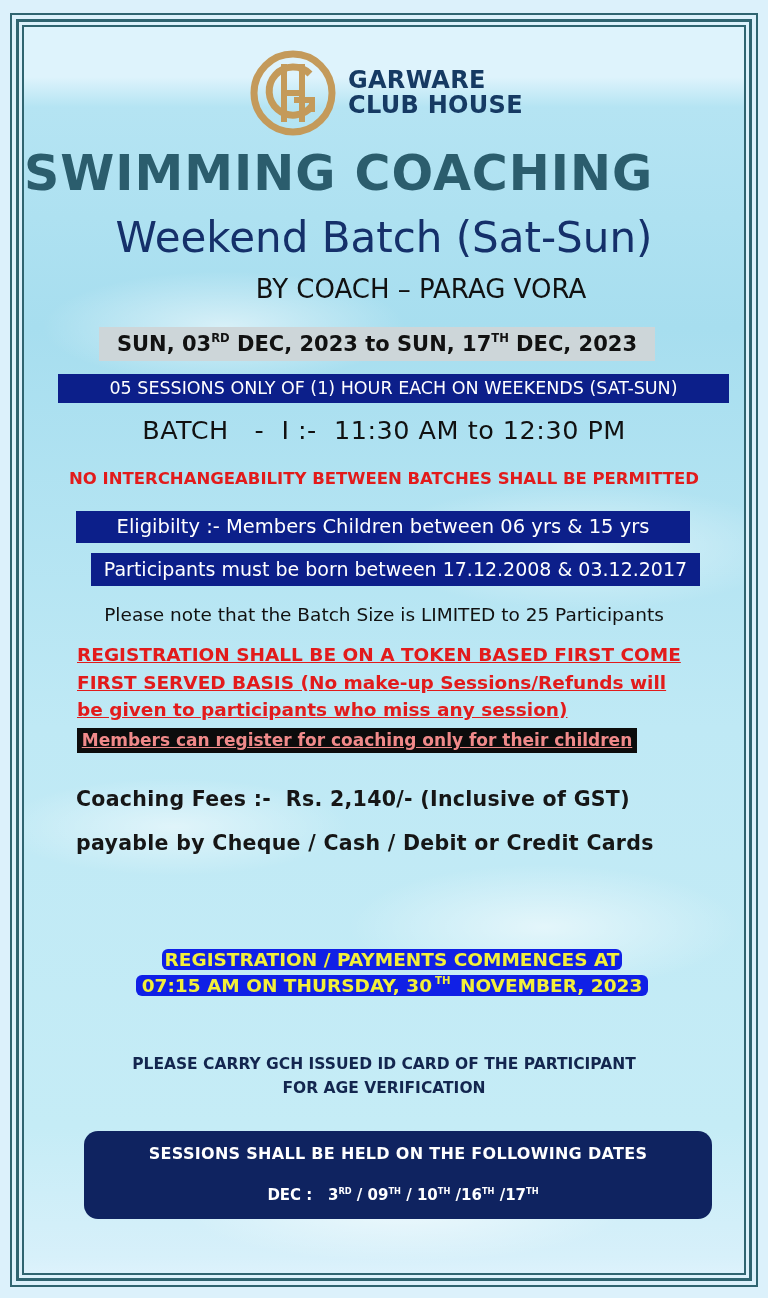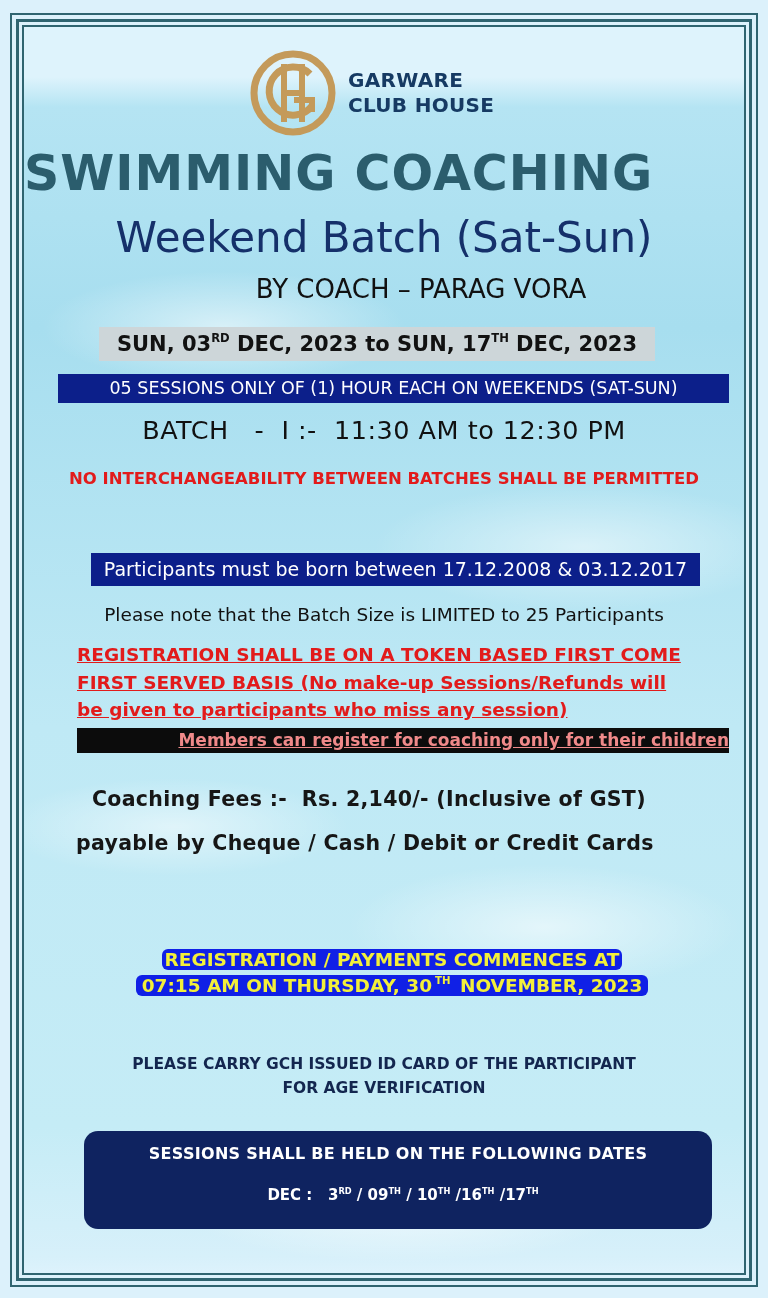--- a/index.html
+++ b/index.html
@@ -26,21 +26,21 @@
       radial-gradient(ellipse 300px 90px at 560px 520px, rgba(255,255,255,0.5), transparent 70%),
       radial-gradient(ellipse 250px 70px at 150px 800px, rgba(255,255,255,0.5), transparent 70%),
       radial-gradient(ellipse 280px 90px at 520px 900px, rgba(255,255,255,0.55), transparent 70%),
       radial-gradient(ellipse 320px 80px at 380px 1180px, rgba(255,255,255,0.6), transparent 70%),
       linear-gradient(180deg, #def3fc 0px, #def3fc 50px, #b5e4f3 80px, #a7deef 300px, #bfe9f5 700px, #c5ecf6 1100px, #d7f0fa 1230px, #ddf2fc 100%);
   }
   .content { position: absolute; left: 0; top: 0; width: 100%; height: 100%; }
 
   .logo { position: absolute; left: 226px; top: 23px; display: flex; align-items: center; }
   .logo-mark { width: 86px; height: 86px; }
-  .logo-text { margin-left: 12px; color: #163a63; font-weight: bold; font-size: 20px; line-height: 25px; letter-spacing: 0.3px; font-family: "DejaVu Sans", sans-serif; }
+  .logo-text { margin-left: 12px; color: #163a63; font-weight: bold; font-size: 24px; line-height: 25px; letter-spacing: 0.3px; font-family: "DejaVu Sans", sans-serif; }
 
   .title {
     position: absolute; left: 0; width: 100%; top: 118px; text-align: left;
     color: #2b5d6d; font-size: 49px; font-weight: bold; letter-spacing: 1px;
     font-family: "DejaVu Sans", sans-serif;
   }
   .subtitle {
     position: absolute; left: 0; width: 100%; top: 186px; text-align: center;
     color: #15306a; font-size: 42px; font-family: "DejaVu Sans", sans-serif;
   }
@@ -82,47 +82,47 @@
   .batch-size {
     position: absolute; left: 0; width: 100%; top: 577px; text-align: center;
     color: #111; font-size: 18.5px; white-space: nowrap;
   }
   .registration {
     position: absolute; left: 53px; top: 614px; width: 680px;
     color: #e21b1b; font-weight: bold; font-size: 18.5px; line-height: 27.5px;
     text-decoration: underline;
   }
   .members-only {
-    position: absolute; left: 53px; top: 701px; width: 652px; height: 25px;
+    position: absolute; left: 53px; top: 701px; width: 560px; height: 25px;
     background: #0c0c0c; color: #f08a8a; font-weight: bold; font-size: 17px;
-    line-height: 25px; text-align: right; text-decoration: underline; white-space: nowrap;
+    line-height: 25px; text-align: center; text-decoration: underline; white-space: nowrap;
   }
   .fees {
     position: absolute; left: 52px; top: 760px; color: #161616;
-    font-weight: bold; font-size: 20.5px; white-space: pre; letter-spacing: 0.3px; margin-left: 16px;
+    font-weight: bold; font-size: 20.5px; white-space: pre; letter-spacing: 0.3px;
   }
   .payable {
     position: absolute; left: 52px; top: 804px; color: #161616;
     font-weight: bold; font-size: 20.5px; white-space: nowrap; letter-spacing: 0.3px;
   }
   .commence {
     position: absolute; left: 82px; top: 920px; width: 572px;
     text-align: center; font-weight: bold; font-size: 18.5px; line-height: 26px;
   }
   .commence span {
     background: #1020e6; color: #f3ef3a; padding: 0 3px; white-space: nowrap;
     box-decoration-break: clone;
     border-radius: 6px;
   }
   .carry {
     position: absolute; left: 0; width: 100%; top: 1025px; text-align: center;
     color: #13264f; font-weight: bold; font-size: 15.5px; line-height: 24px;
   }
   .dates-box {
-    position: absolute; left: 60px; top: 1104px; width: 628px; height: 98px;
+    position: absolute; left: 60px; top: 1104px; width: 628px; height: 88px;
     background: #0f2360; border-radius: 14px; color: #fff; text-align: center;
   }
   .dates-heading { position: absolute; left: 0; width: 100%; top: 13px; font-weight: bold; font-size: 16px; letter-spacing: 0.3px; }
   .dates-list { position: absolute; left: 0; width: 100%; top: 55px; font-weight: bold; font-size: 15px; padding-left: 10px; }
 </style>
 </head>
 <body>
 
 <div class="frame-outer">
  <div class="frame-mid">
@@ -146,20 +146,21 @@
     <div class="subtitle">Weekend Batch (Sat-Sun)</div>
     <div class="coach">BY COACH – PARAG VORA</div>
 
     <div class="date-range">
       <span>SUN, 03</span><sup>RD</sup><span> DEC, 2023 to SUN, 17</span><sup>TH</sup><span> DEC, 2023</span>
     </div>
 
     <div class="sessions-bar">05 SESSIONS  ONLY OF (1) HOUR  EACH ON  WEEKENDS  (SAT-SUN)</div>
     <div class="batch">BATCH   -  I :-  11:30 AM to 12:30 PM</div>
     <div class="no-interchange">NO INTERCHANGEABILITY BETWEEN BATCHES SHALL BE PERMITTED</div>
+    <div class="eligibility">Eligibilty :- Members Children between 06 yrs &amp; 15 yrs</div>
     <div class="born">Participants must be born between 17.12.2008 &amp; 03.12.2017</div>
     <div class="batch-size">Please note that the Batch Size is LIMITED to 25 Participants</div>
 
     <div class="registration">
       <div>REGISTRATION SHALL BE ON A TOKEN BASED FIRST COME</div>
       <div>FIRST SERVED BASIS (No make-up Sessions/Refunds will</div>
       <div>be given to participants who miss any session)</div>
     </div>
 
     <div class="members-only">Members can register for coaching only for their children</div>

